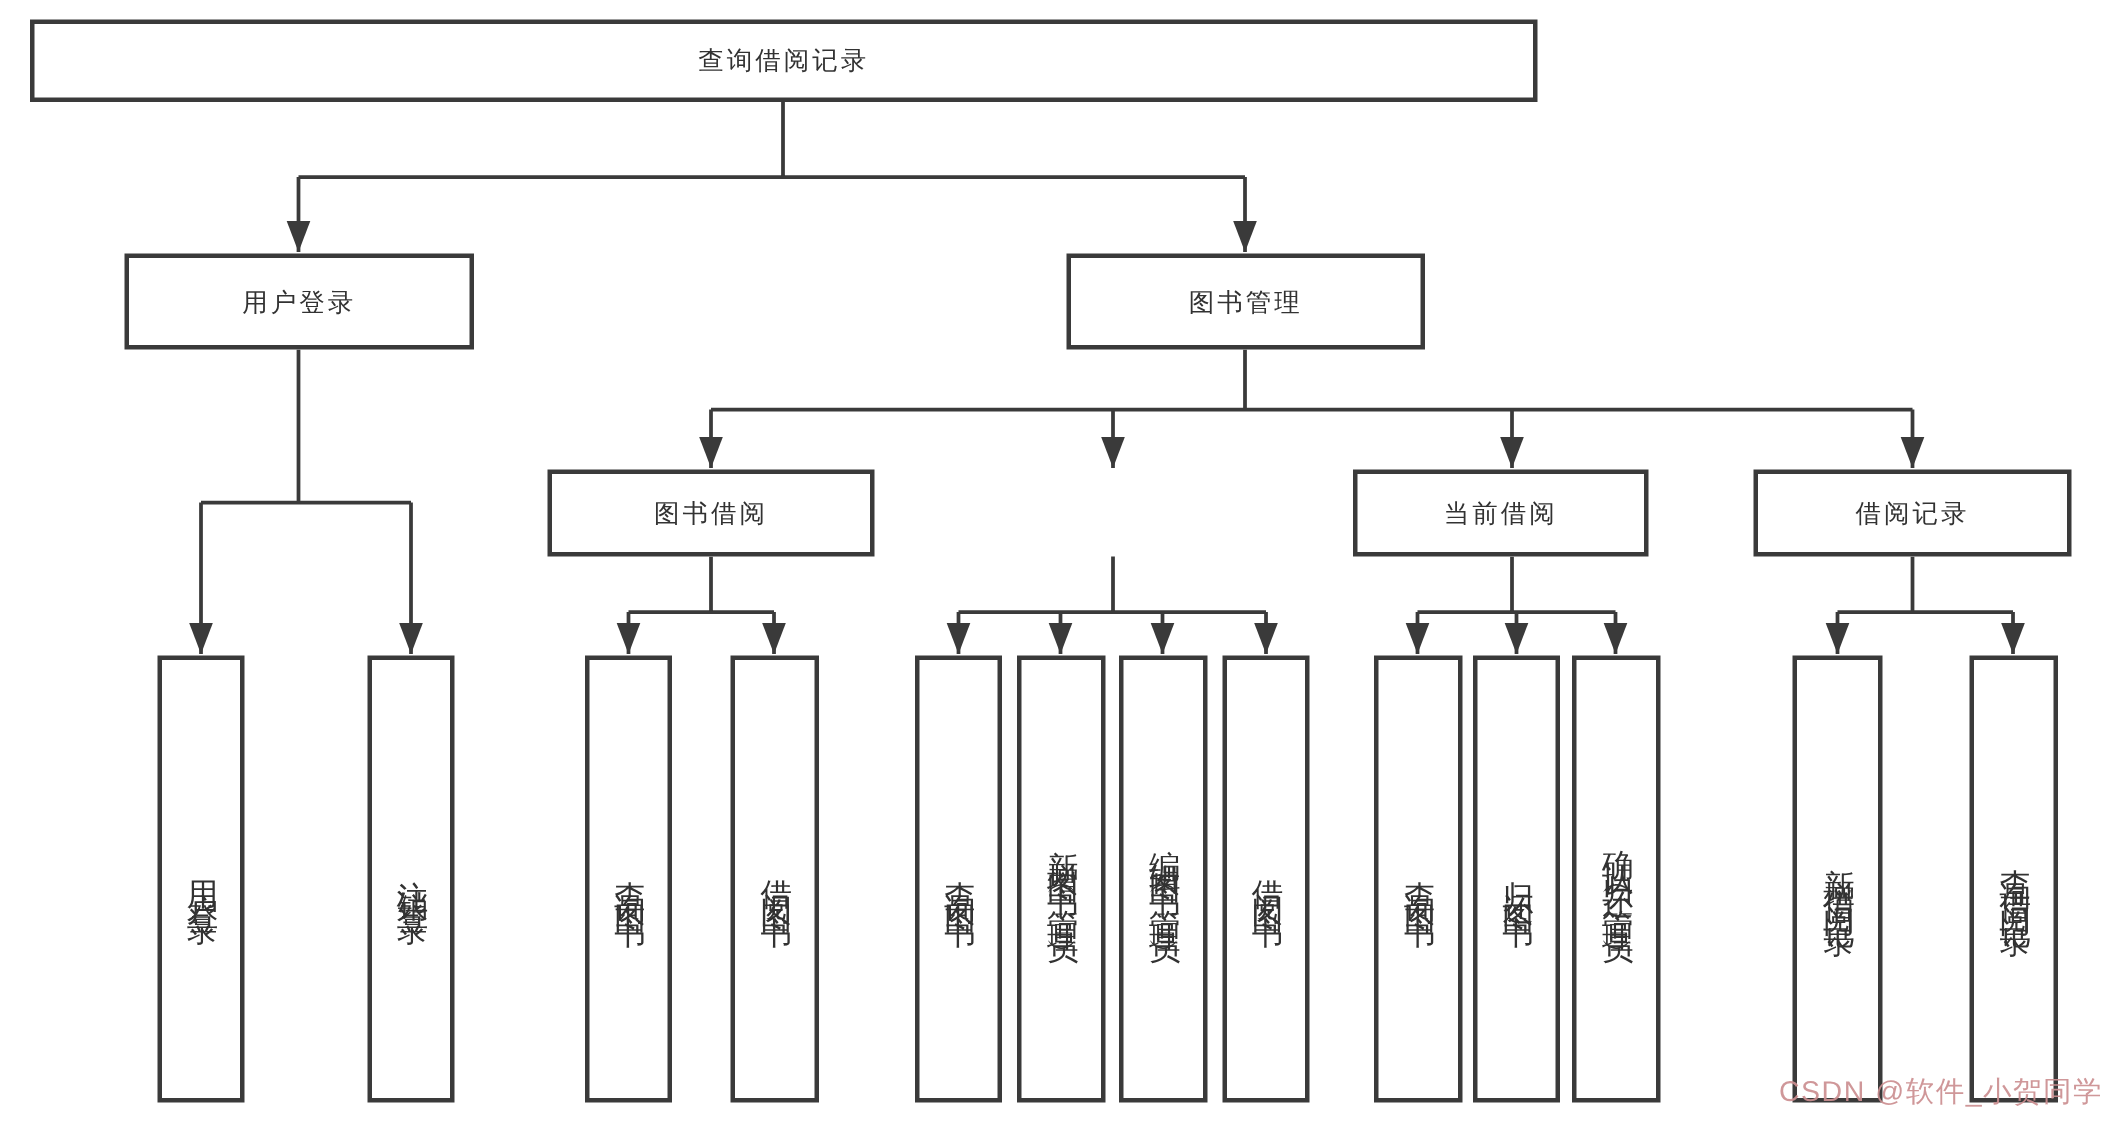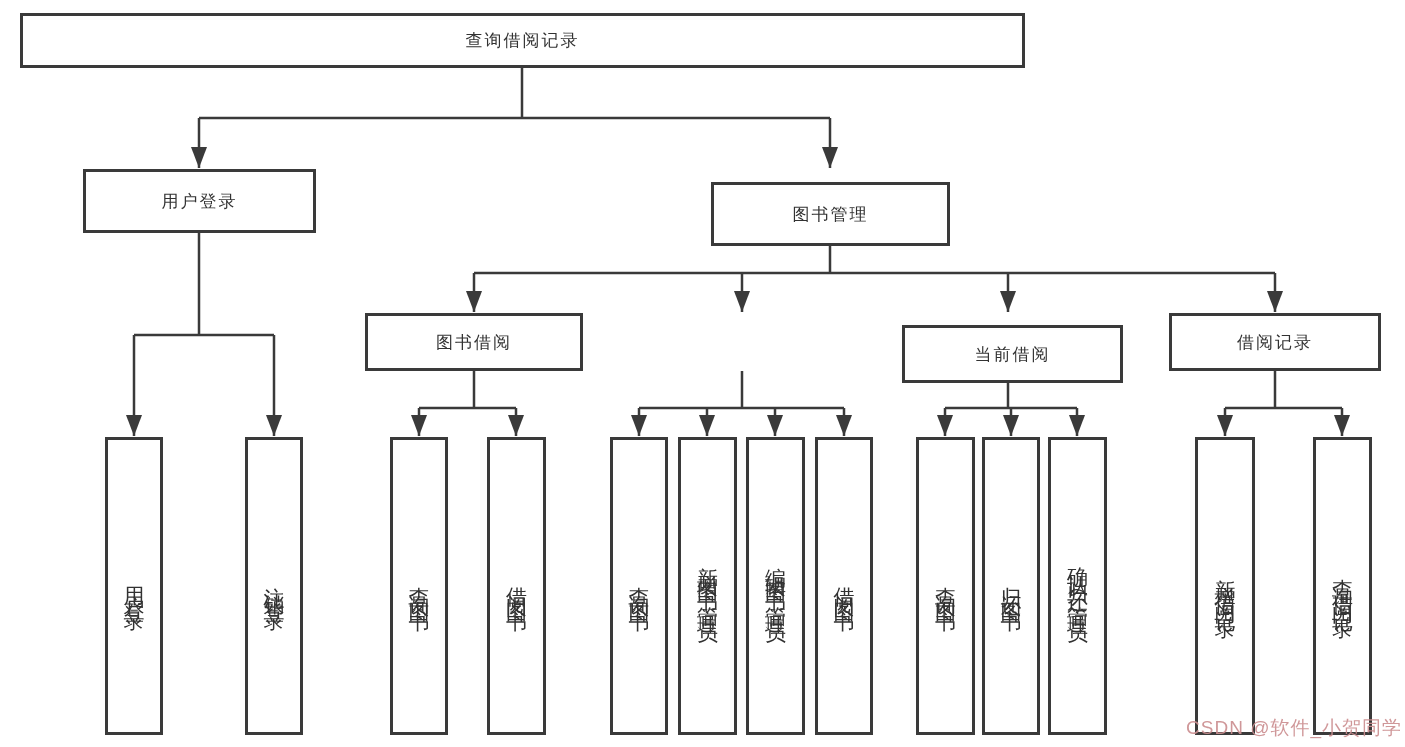--- a/index.html
+++ b/index.html
@@ -24,24 +24,24 @@
   }
   .lvl{font-size:17px;letter-spacing:2px;white-space:nowrap;}
   .leaf{font-size:21px;}
   .vtext{
     writing-mode:vertical-rl;text-orientation:mixed;
     letter-spacing:8px;line-height:1.05;
   }
   
   #root{left:20px;top:13px;width:1005px;height:55px;}
   #n2a{left:83px; top:169px;width:233px;height:64px;}
-  #n2b{left:711px;top:169px;width:239px;height:64px;margin-top:13px;}
+  #n2b{left:711px;top:169px;width:239px;height:64px;}
   #n3a{left:365px; top:313px;width:218px;height:58px;}
   #n3b{left:635px; top:313px;width:215px;height:58px;}
-  #n3c{left:902px; top:313px;width:221px;height:58px;margin-top:12px;}
+  #n3c{left:902px; top:313px;width:197px;height:58px;}
   #n3d{left:1169px;top:313px;width:212px;height:58px;}
   .leaf{top:437px;height:298px;width:58px;}
   #l1a{left:105px;} #l1b{left:245px;}
   #l2a{left:390px;} #l2b{left:487px;width:59px;}
   #l3a{left:610px;} #l3b{left:678px;width:59px;}
   #l3c{left:746px;width:59px;} #l3d{left:815px;}
   #l4a{left:916px;width:59px;} #l4b{left:982px;}
   #l4c{left:1048px;width:59px;}
   #l5a{left:1195px;width:60px;} #l5b{left:1313px;width:59px;}
   .watermark{

